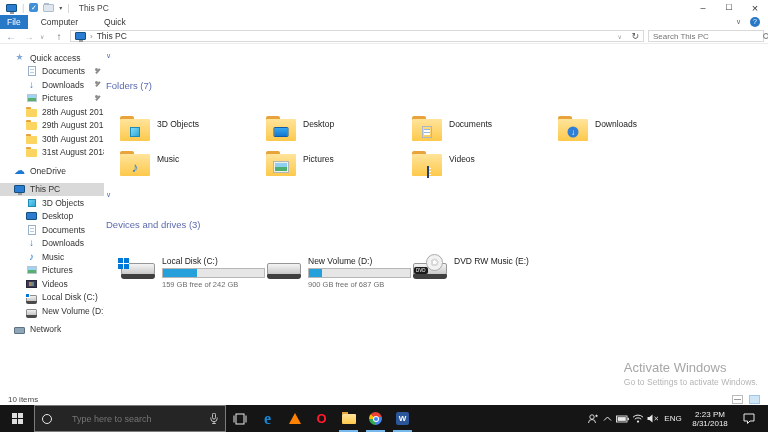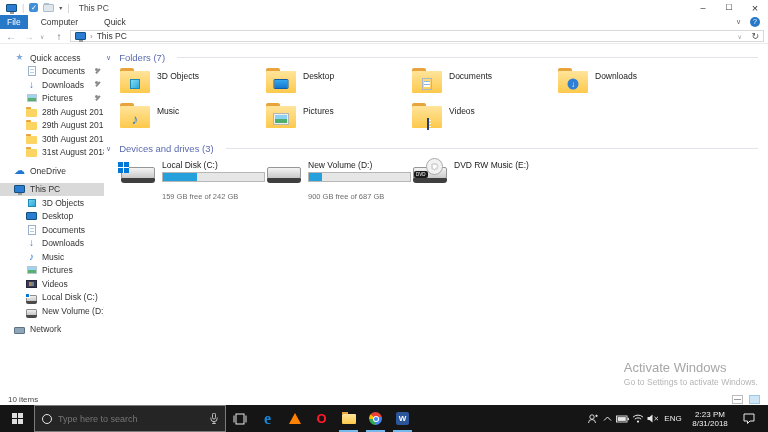--- a/index.html
+++ b/index.html
@@ -74,21 +74,21 @@
   .i-drv::after { content:""; position:absolute; left:-1px; right:-1px; bottom:-3px; height:3px; background:#4a4a4a; border-radius:0 0 2px 2px; }
   .i-drv.win::before { content:""; position:absolute; left:-2px; top:-3px; width:5px; height:5px;
         background:conic-gradient(#0078d7 0 100%); box-shadow:0 0 0 1px #fff inset; }
   .i-net { width:11px; height:7px; background:#8fa6b8; border:1px solid #5d7385; border-radius:1px; margin-top:2px; }
   .pin { width:7px; height:7px; position:relative; margin-left:auto; }
   .pin::before { content:""; position:absolute; left:2px; top:0; width:1.5px; height:6px; background:#8a8a8a; transform:rotate(40deg); }
   .pin::after { content:""; position:absolute; left:0; top:0; width:3px; height:3px; background:#8a8a8a; border-radius:50%; }
 
   
   .main { flex:1; padding-top:6px; position:relative; }
-  .grouphdr { display:flex; align-items:center; margin:2px 10px 4px 2px; color:#5b6aae; font-size:9.5px; gap:8px; }
+  .grouphdr { display:flex; align-items:flex-start; margin:2px 10px 4px 2px; color:#5b6aae; font-size:9.5px; gap:20px;flex-direction:column; }
   .grouphdr .chev { font-size:7px; color:#5b6aae; }
   .grouphdr .rule { flex:1; height:1px; background:#e3e3ea; margin-left:4px; }
   .tilerow { display:flex; flex-wrap:wrap; padding-left:16px; }
   .ftile { width:146px; height:34px; display:flex; align-items:flex-start; margin-bottom:1px; }
   .fname { font-size:8.5px; color:#222; margin:4px 0 0 7px; }
 
   .bigfolder { position:relative; width:30px; height:26px; flex:none; margin-top:1px; }
   .bigfolder::before { content:""; position:absolute; top:0; left:0; width:14px; height:6px; background:#e8a33b; border-radius:2px 2px 0 0; }
   .bigfolder::after { content:""; position:absolute; top:3px; left:0; width:30px; height:22px; background:linear-gradient(180deg,#ffe49a,#fdc94c); border-radius:1px; }
   .ov { position:absolute; left:50%; top:60%; transform:translate(-50%,-50%); z-index:2; }
@@ -115,39 +115,39 @@
   .winlogo::before { content:""; position:absolute; left:5px; top:0; bottom:0; width:1px; background:#fff; }
   .winlogo::after { content:""; position:absolute; top:5px; left:0; right:0; height:1px; background:#fff; }
   .disc { position:absolute; left:14px; top:0; width:17px; height:17px; border-radius:50%; z-index:2;
           background:radial-gradient(circle at 50% 50%, #fff 0 2px, #d9d9d9 2px 4px, #f2f2f2 4px 8px, #c4c4c4 8px); border:1px solid #aaa; }
   .dvdbadge { position:absolute; left:2px; top:13px; z-index:3; background:#1a1a1a; color:#fff; font-size:4.5px; padding:1px 2px; border-radius:2px; }
   .dvdbadge::before { content:"DVD"; }
   .dinfo { margin-left:4px; margin-top:2px; }
   .dname { font-size:8.5px; color:#222; }
   .dbar { width:103px; height:10px; border:1px solid #b6b6b6; background:#e6e6e6; margin-top:2px; }
   .dfill { height:100%; background:#26a0da; }
-  .dfree { font-size:7.5px; color:#6d6d6d; margin-top:10px; }
+  .dfree { font-size:7.5px; color:#6d6d6d; margin-top:2px; }
 
   
   .watermark { position:absolute; right:10px; bottom:4px; text-align:left; pointer-events:none; }
   .wm1 { font-size:13px; color:#a6a6a6; }
   .wm2 { font-size:8.5px; color:#b5b5b5; margin-top:2px; }
 
   
   .statusbar { height:16px; display:flex; align-items:center; padding:0 8px; font-size:8px; color:#4a4a4a; background:#fff;justify-content:flex-end; }
   .view-icons { margin-left:auto; display:flex; gap:6px; align-items:center; }
   .vi-list { width:11px; height:9px; border:1px solid #bbb; background-image:repeating-linear-gradient(180deg,#9a9a9a 0 1px, transparent 1px 3px); background-clip:content-box; padding:1px; }
   .vi-thumb { width:11px; height:9px; border:1px solid #9ec7e8; background:#cfe6f7; }
 
   
   .taskbar { position:absolute; left:0; right:0; bottom:0; height:27px; background:#151515; display:flex; align-items:stretch; z-index:10; }
   .tb-start { width:34px; display:flex; align-items:center; justify-content:center; }
   .startlogo { width:11px; height:11px; display:grid; grid-template-columns:5px 5px; grid-template-rows:5px 5px; gap:1px; }
   .startlogo span { background:#dedede; }
-  .tb-search { width:192px; background:#252525; border:1px solid #7c7c7c; display:flex; align-items:center; padding:0 7px; gap:6px;justify-content:center; }
+  .tb-search { width:192px; background:#252525; border:1px solid #7c7c7c; display:flex; align-items:center; padding:0 7px; gap:20px;justify-content:center; }
   .cortana { width:10px; height:10px; border:1.5px solid #e8e8e8; border-radius:50%; flex:none; }
   .tb-search input { flex:1; background:transparent; border:0; outline:0; color:#c9c9c9; font-size:9px; font-family:inherit; }
   .tb-btn { width:28px; display:flex; align-items:center; justify-content:center; position:relative; }
   .tb-app { width:27px; display:flex; align-items:center; justify-content:center; position:relative; }
   .tb-app.open::after { content:""; position:absolute; bottom:0; left:4px; right:4px; height:2px; background:#76b9ed; }
   .edge-e::before { content:"e"; color:#1788d8; font-size:16px; font-weight:bold; font-family:"Liberation Serif",serif; }
   .vlc { width:0; height:0; border-left:6px solid transparent; border-right:6px solid transparent; border-bottom:11px solid #ff8300; position:relative; }
   .opera-o::before { content:"O"; color:#ff1b2d; font-size:13px; font-weight:bold; }
   .tb-folder { width:14px; height:10px; background:linear-gradient(#ffe49a,#fdc94c); border-radius:1px; position:relative; }
   .tb-folder::before { content:""; position:absolute; top:-2px; left:0; width:6px; height:2px; background:#e8a33b; }
@@ -203,20 +203,24 @@
   <span class="navbtn up">↑</span>
   <div class="addressbox">
     <span class="ico-monitor-xs"></span>
     <span class="crumb-sep">›</span>
     <span class="crumb">This PC</span>
     <span class="addr-right">
       <span class="nav-chev">∨</span>
       <span class="refresh"></span>
     </span>
   </div>
+  <div class="searchbox">
+    <input placeholder="Search This PC" style="">
+    <span class="mag"></span>
+  </div>
 </div>
 
 <div class="bodywrap">
 
   <div class="sidebar">
     <div class="srow">
       <span class="si i-star"></span>
       <span class="slabel">Quick access</span>
     </div>
     <div class="srow lvl1">

